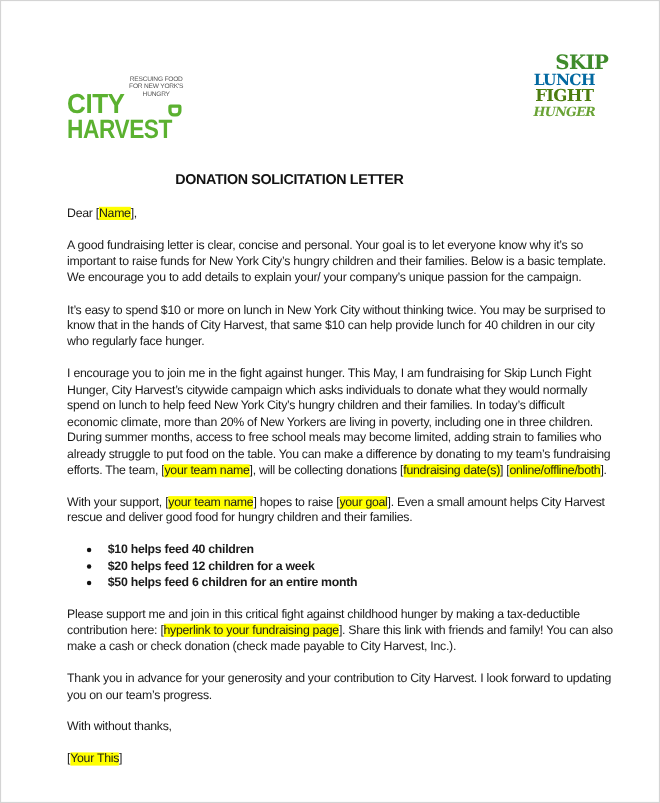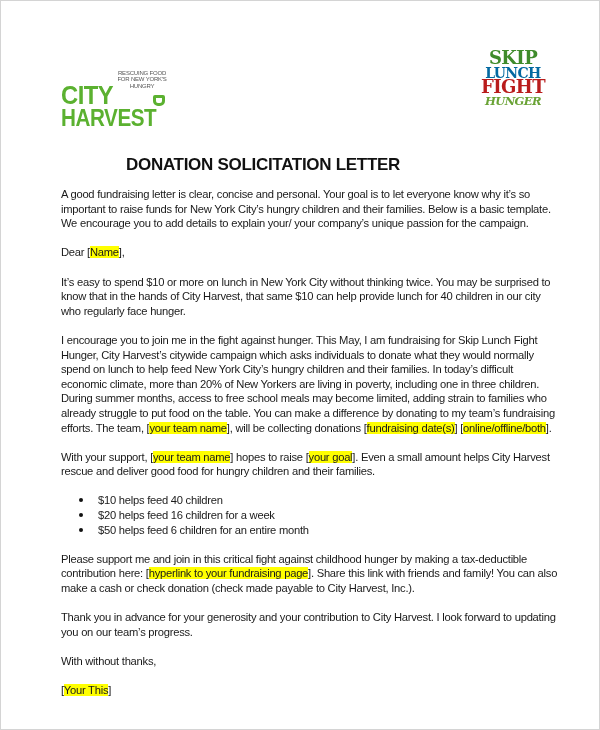--- a/index.html
+++ b/index.html
@@ -35,39 +35,39 @@
   }
   .logo-skip {
     position: absolute; left: 472px; top: 48px; width: 80px; height: 64px;
     text-align: center;
   }
   .skip-line {
     font-family: "DejaVu Serif", serif; font-weight: bold;
     line-height: 14px; letter-spacing: -0.6px;
     display: block;
   }
-  .skip-l1 { font-size: 18px; color: #3f8b2b; line-height: 17px; }
+  .skip-l1 { font-size: 18px; color: #3f8b2b; line-height: 17px; text-align: right; }
   .skip-l2 { font-size: 14px; color: #0369a1; }
-  .skip-l3 { font-size: 18px; color: #b91c1c; }
+  .skip-l3 { font-size: 15px; color: #4d7c0f; }
   .skip-l4 { font-size: 11.5px; color: #6aa336; font-style: italic; }
 
   
   .title {
     position: absolute; left: 0; width: 524px; top: 154px;
-    text-align: center; font-weight: bold; font-size: 17px; letter-spacing: -0.3px;
+    text-align: center; font-weight: bold; font-size: 13px; letter-spacing: -0.3px;
     color: #111;
   }
   .body {
     position: absolute; left: 60px; top: 186px; width: 500px;
     font-size: 11.2px; line-height: 14.6px; letter-spacing: -0.25px;
   }
   .body p { margin: 0 0 14.6px 0; }
   .hl { background: #ffff00; }
   ul.bullets { margin: 0 0 14.6px 0; padding: 0 0 0 37px; list-style: none; }
-  ul.bullets li { position: relative; padding-left: 0; }
+  ul.bullets li { position: relative; padding-left: 0; font-weight: bold; }
   ul.bullets li::before {
     content: ""; position: absolute; left: -19px; top: 5px;
     width: 4px; height: 4px; border-radius: 50%; background: #111;
   }
 </style>
 </head>
 <body>
 
 <div class="page">
 
@@ -81,33 +81,33 @@
   <div class="logo-skip">
     <span class="skip-line skip-l1">SKIP</span>
     <span class="skip-line skip-l2">LUNCH</span>
     <span class="skip-line skip-l3">FIGHT</span>
     <span class="skip-line skip-l4">HUNGER</span>
   </div>
 
   <div class="title">DONATION SOLICITATION LETTER</div>
 
   <div class="body">
+    <p><span>Dear [</span><span class="hl">Name</span><span>],</span></p>
+
     <p>A good fundraising letter is clear, concise and personal. Your goal is to let everyone know why it’s so important to raise funds for New York City’s hungry children and their families. Below is a basic template. We encourage you to add details to explain your/ your company’s unique passion for the campaign.</p>
-
-    <p><span>Dear [</span><span class="hl">Name</span><span>],</span></p>
 
     <p>It’s easy to spend $10 or more on lunch in New York City without thinking twice. You may be surprised to know that in the hands of City Harvest, that same $10 can help provide lunch for 40 children in our city who regularly face hunger.</p>
 
     <p><span>I encourage you to join me in the fight against hunger. This May, I am fundraising for Skip Lunch Fight Hunger, City Harvest’s citywide campaign which asks individuals to donate what they would normally spend on lunch to help feed New York City’s hungry children and their families. In today’s difficult economic climate, more than 20% of New Yorkers are living in poverty, including one in three children. During summer months, access to free school meals may become limited, adding strain to families who already struggle to put food on the table. You can make a difference by donating to my team’s fundraising efforts. The team, [</span><span class="hl">your team name</span><span>], will be collecting donations [</span><span class="hl">fundraising date(s)</span><span>] [</span><span class="hl">online/offline/both</span><span>].</span></p>
 
     <p><span>With your support, [</span><span class="hl">your team name</span><span>] hopes to raise [</span><span class="hl">your goal</span><span>]. Even a small amount helps City Harvest rescue and deliver good food for hungry children and their families.</span></p>
 
     <ul class="bullets">
       <li>$10 helps feed 40 children</li>
-      <li>$20 helps feed 16 children for a week</li>
+      <li>$20 helps feed 12 children for a week</li>
       <li>$50 helps feed 6 children for an entire month</li>
     </ul>
 
     <p><span>Please support me and join in this critical fight against childhood hunger by making a tax-deductible contribution here: [</span><span class="hl">hyperlink to your fundraising page</span><span>]. Share this link with friends and family! You can also make a cash or check donation (check made payable to City Harvest, Inc.).</span></p>
 
     <p>Thank you in advance for your generosity and your contribution to City Harvest. I look forward to updating you on our team’s progress.</p>
 
     <p>With without thanks,</p>
 
     <p><span>[</span><span class="hl">Your This</span><span>]</span></p>

